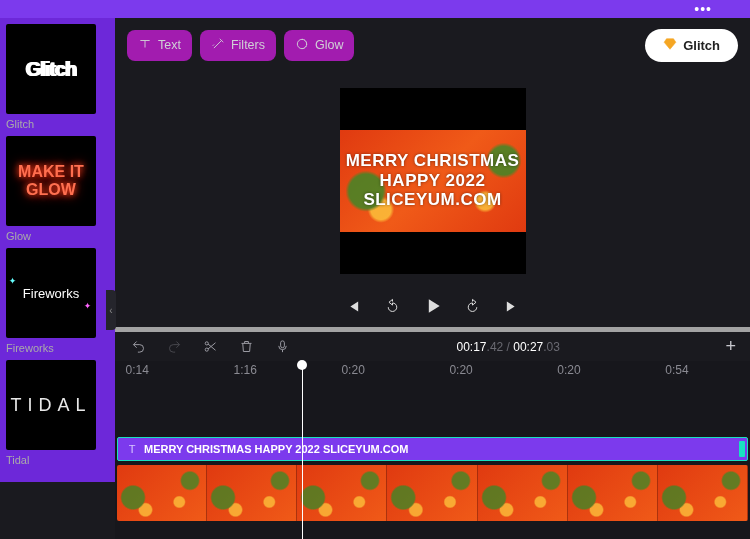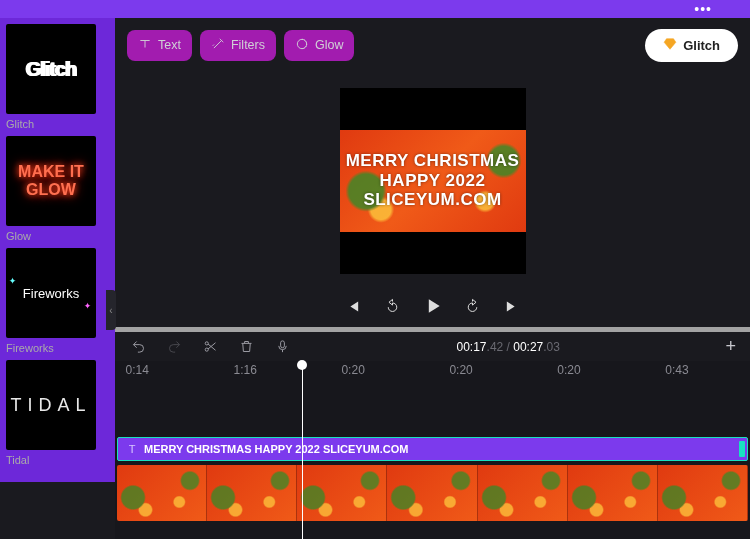--- a/index.html
+++ b/index.html
@@ -232,21 +232,21 @@
       <span class="plus">+</span>
     </div>
 
     <div class="timeline">
       <div class="ruler">
         <span class="tick" style="left:3.5%">0:14</span>
         <span class="tick" style="left:20.5%">1:16</span>
         <span class="tick" style="left:37.5%">0:20</span>
         <span class="tick" style="left:54.5%">0:20</span>
         <span class="tick" style="left:71.5%">0:20</span>
-        <span class="tick" style="left:88.5%">0:43</span>
+        <span class="tick" style="left:88.5%">0:54</span>
       </div>
 
       <div class="playhead" style="left:29.4%"></div>
 
       <div class="tracks">
         <div class="track">
           <div class="text-clip">
             <span class="t-icon">T</span>
             <span>MERRY CHRISTMAS HAPPY 2022 SLICEYUM.COM</span>
             <span class="handle"></span>

